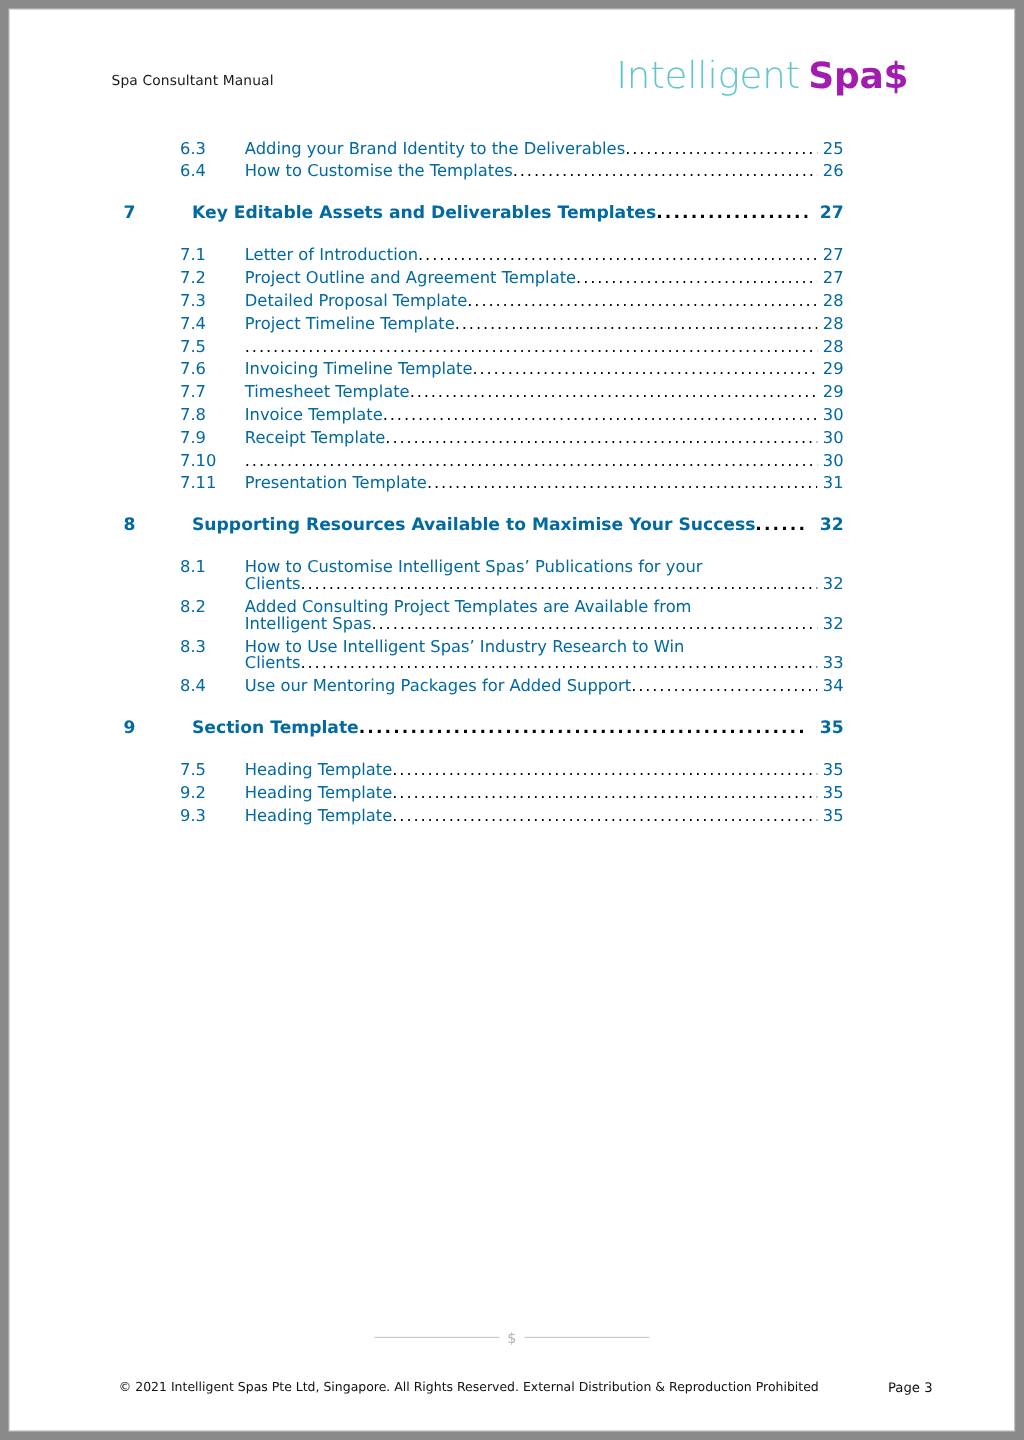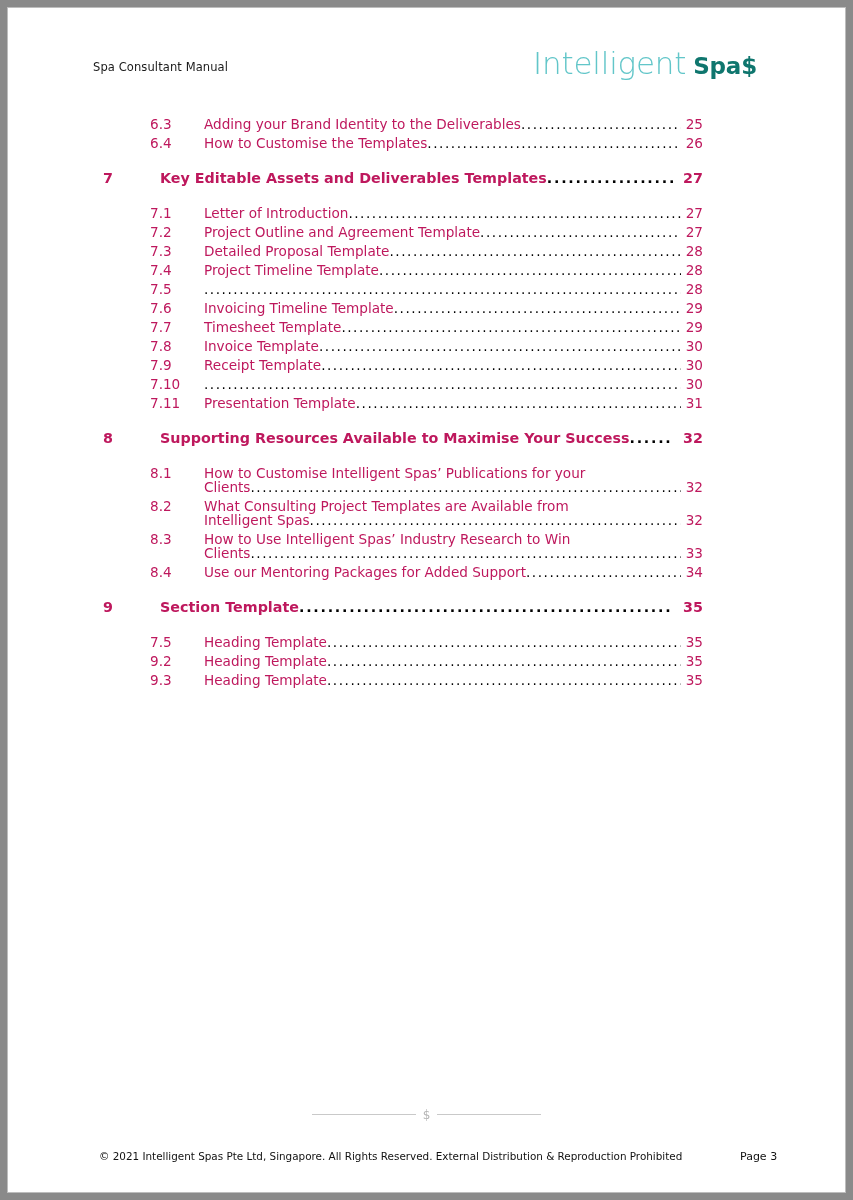--- a/index.html
+++ b/index.html
@@ -45,38 +45,38 @@
     white-space: nowrap;
     line-height: 1;
   }
   .logo-word1 {
     font-size: 31px;
     color: #62c6c9;
     font-weight: 300;
     letter-spacing: -0.2px;
   }
   .logo-word2 {
-    font-size: 23px;
-    color: #0f766e;
+    font-size: 30px;
+    color: #a21caf;
     font-weight: 600;
     letter-spacing: -0.2px;
     margin-left: 7px;
   }
   
   .toc {
     position: absolute;
     left: 0;
     top: 108px;
     width: 100%;
   }
   .toc-entry {
     position: relative;
     width: 610px;
     margin-left: 85px;
-    color: #be185d;
+    color: #0369a1;
   }
   .toc-entry.lvl1 {
     font-size: 14.3px;
     font-weight: bold;
     margin-top: 19px;
     margin-bottom: 19px;
   }
   .toc-entry.lvl2 {
     font-size: 13.6px;
     font-weight: normal;
@@ -338,21 +338,21 @@
         <div class="second-line">
           <span class="indent-spacer"></span>
           <span class="toc-title">Clients</span>
           <span class="toc-leader"></span>
           <span class="toc-page">32</span>
         </div>
       </div>
       <div class="toc-entry lvl2 wrap">
         <div class="first-line">
           <span class="toc-num">8.2</span>
-          <span class="toc-title">What Consulting Project Templates are Available from</span>
+          <span class="toc-title">Added Consulting Project Templates are Available from</span>
         </div>
         <div class="second-line">
           <span class="indent-spacer"></span>
           <span class="toc-title">Intelligent Spas</span>
           <span class="toc-leader"></span>
           <span class="toc-page">32</span>
         </div>
       </div>
       <div class="toc-entry lvl2 wrap">
         <div class="first-line">

